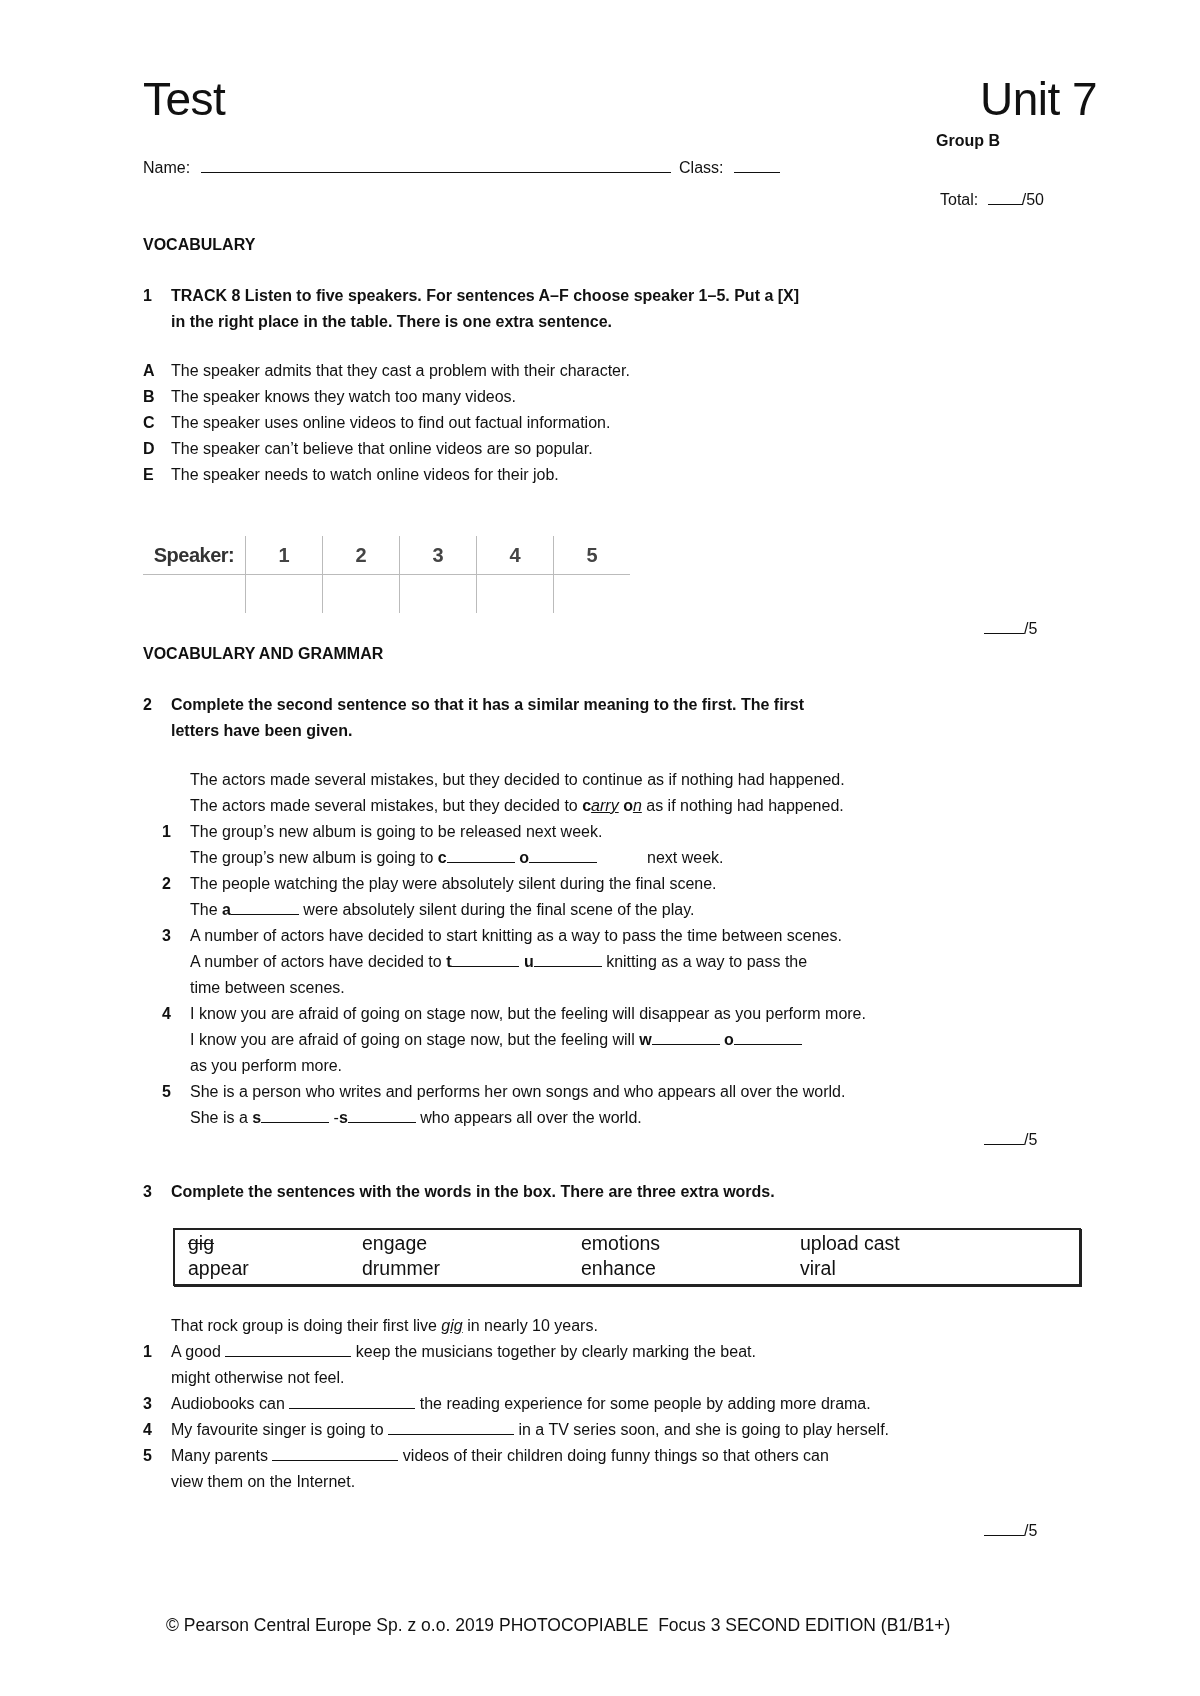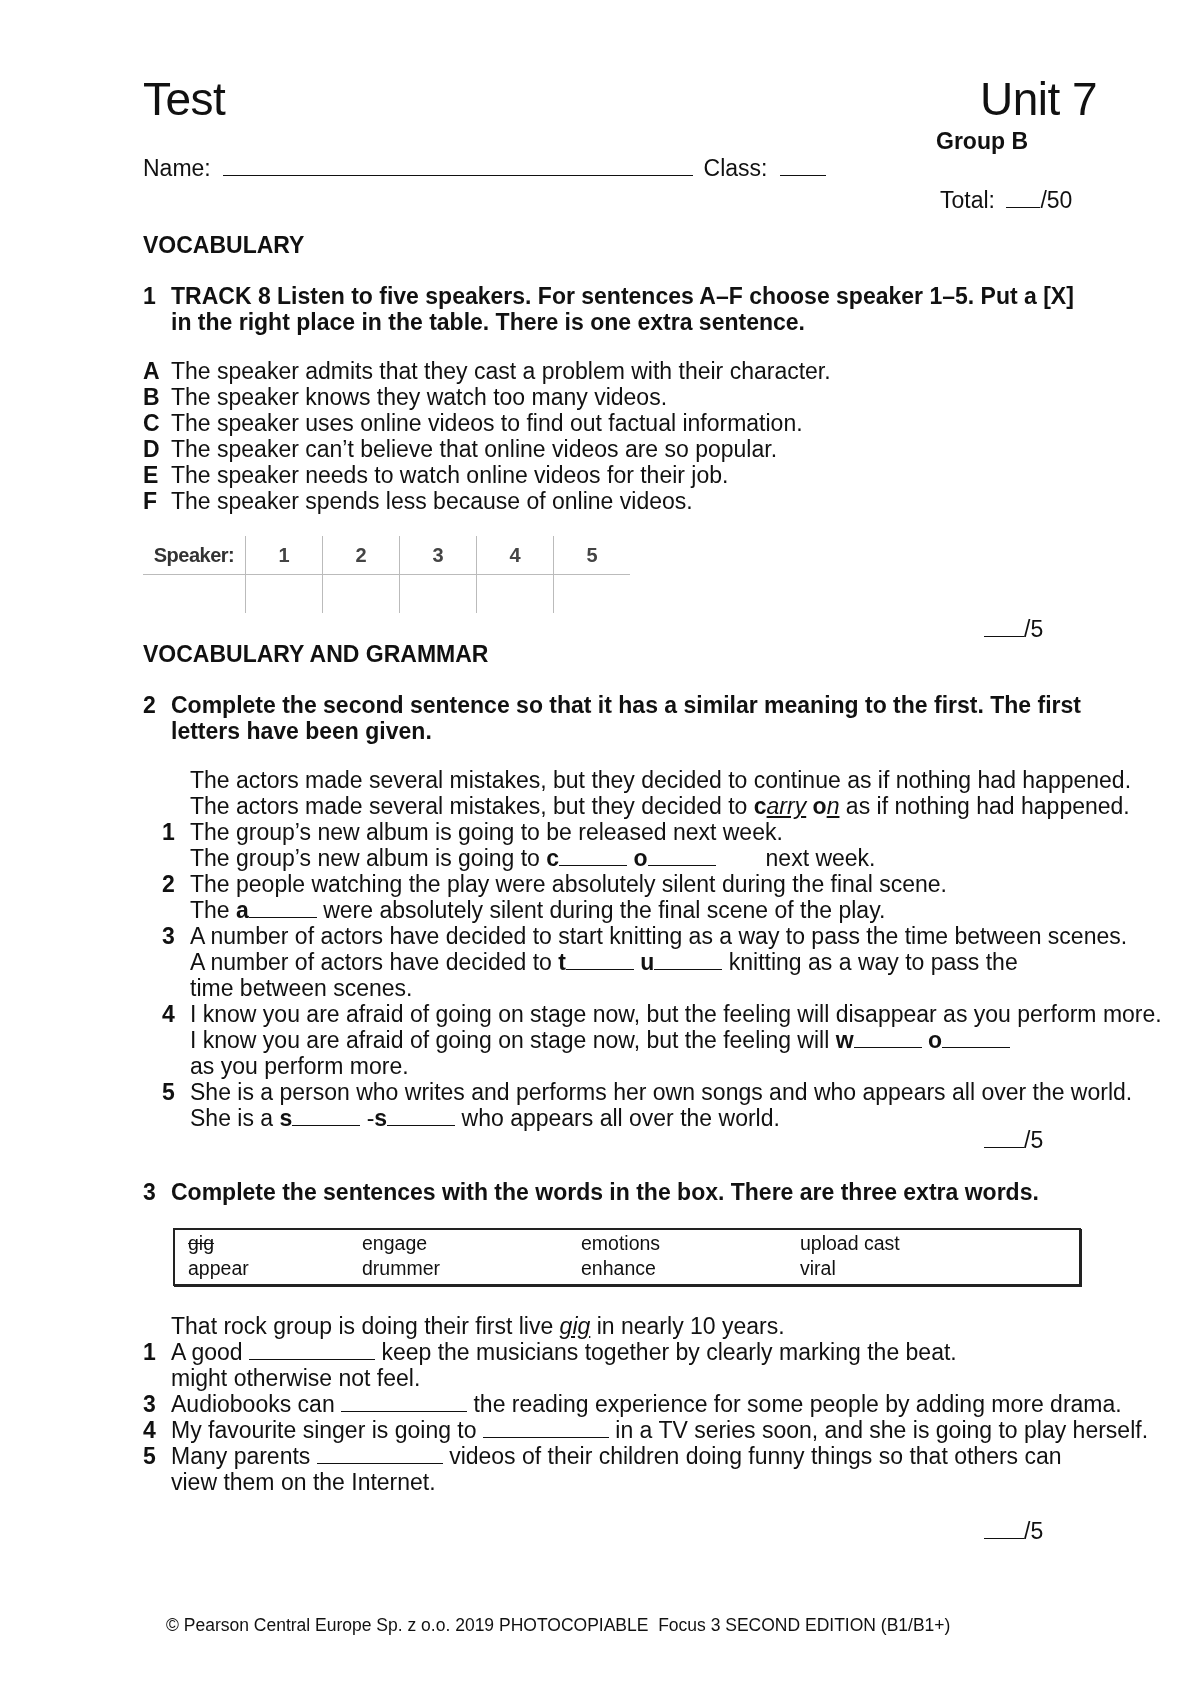--- a/index.html
+++ b/index.html
@@ -1,21 +1,21 @@
 <!DOCTYPE html>
 <html><head>
 <meta charset="utf-8">
 <style>
   html, body { margin: 0; padding: 0; background: #ffffff; }
   body { width: 1200px; height: 1696px; position: relative; overflow: hidden;
          font-family: "Liberation Sans", sans-serif; color: #111; }
   .page { position: absolute; left: 0; top: 0; width: 1200px; height: 1696px; }
   .abs { position: absolute; white-space: nowrap; }
   .title { font-size: 46px; font-weight: normal; letter-spacing: -0.5px; }
-  .t { font-size: 23px; line-height: 26px; }
+  .t { font-size: 16px; line-height: 26px; }
   .b { font-weight: bold; }
   .blank { display: inline-block; border-bottom: 1.5px solid #111; height: 1px; vertical-align: baseline; }
   .under { text-decoration: underline; }
   .ital { font-style: italic; }
   .strike { text-decoration: line-through; }
   .num { display: inline-block; width: 28px; font-weight: bold; }
   .ind { padding-left: 28px; }
   .letter { display: inline-block; width: 28px; font-weight: bold; }
 
   
@@ -57,21 +57,20 @@
     <div><span class="num">1</span><span>TRACK 8 Listen to five speakers. For sentences A–F choose speaker 1–5. Put a [X]</span></div>
     <div class="ind">in the right place in the table. There is one extra sentence.</div>
   </div>
 
   <div class="abs t" style="left:143px; top:358px;">
     <div><span class="letter">A</span><span>The speaker admits that they cast a problem with their character.</span></div>
     <div><span class="letter">B</span><span>The speaker knows they watch too many videos.</span></div>
     <div><span class="letter">C</span><span>The speaker uses online videos to find out factual information.</span></div>
     <div><span class="letter">D</span><span>The speaker can’t believe that online videos are so popular.</span></div>
     <div><span class="letter">E</span><span>The speaker needs to watch online videos for their job.</span></div>
-    <div><span class="letter">F</span><span>The speaker spends less because of online videos.</span></div>
   </div>
 
   <table class="spk-table">
     <tbody>
         <tr>
       <td>Speaker:</td>
       <td>1</td>
       <td>2</td>
       <td>3</td>
       <td>4</td>

